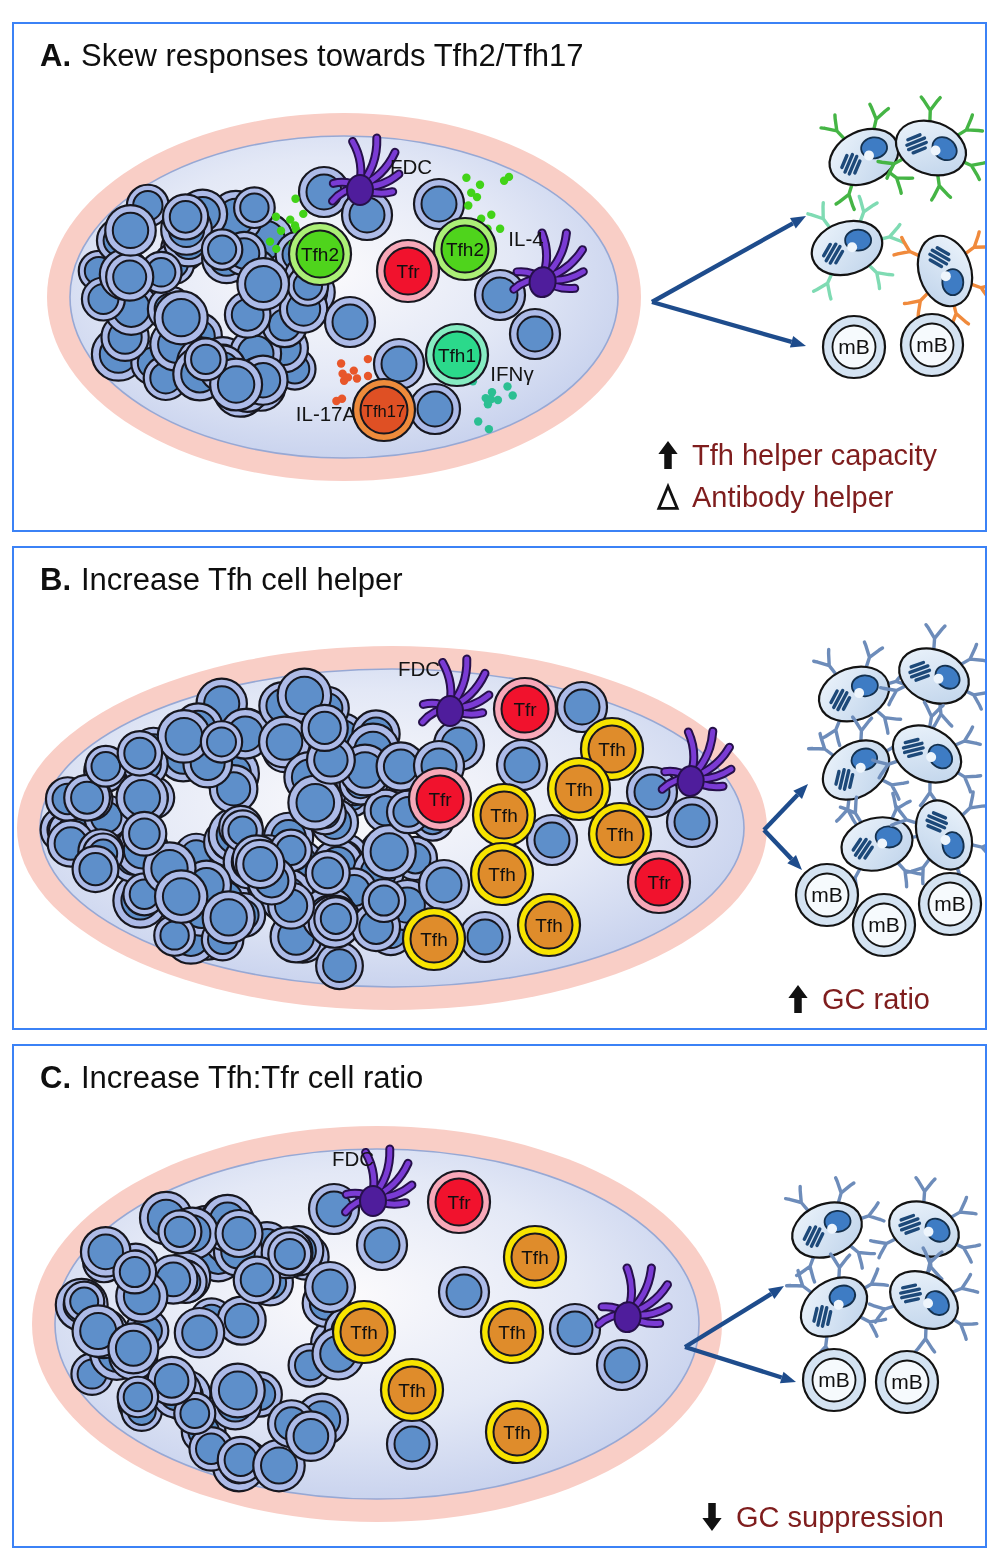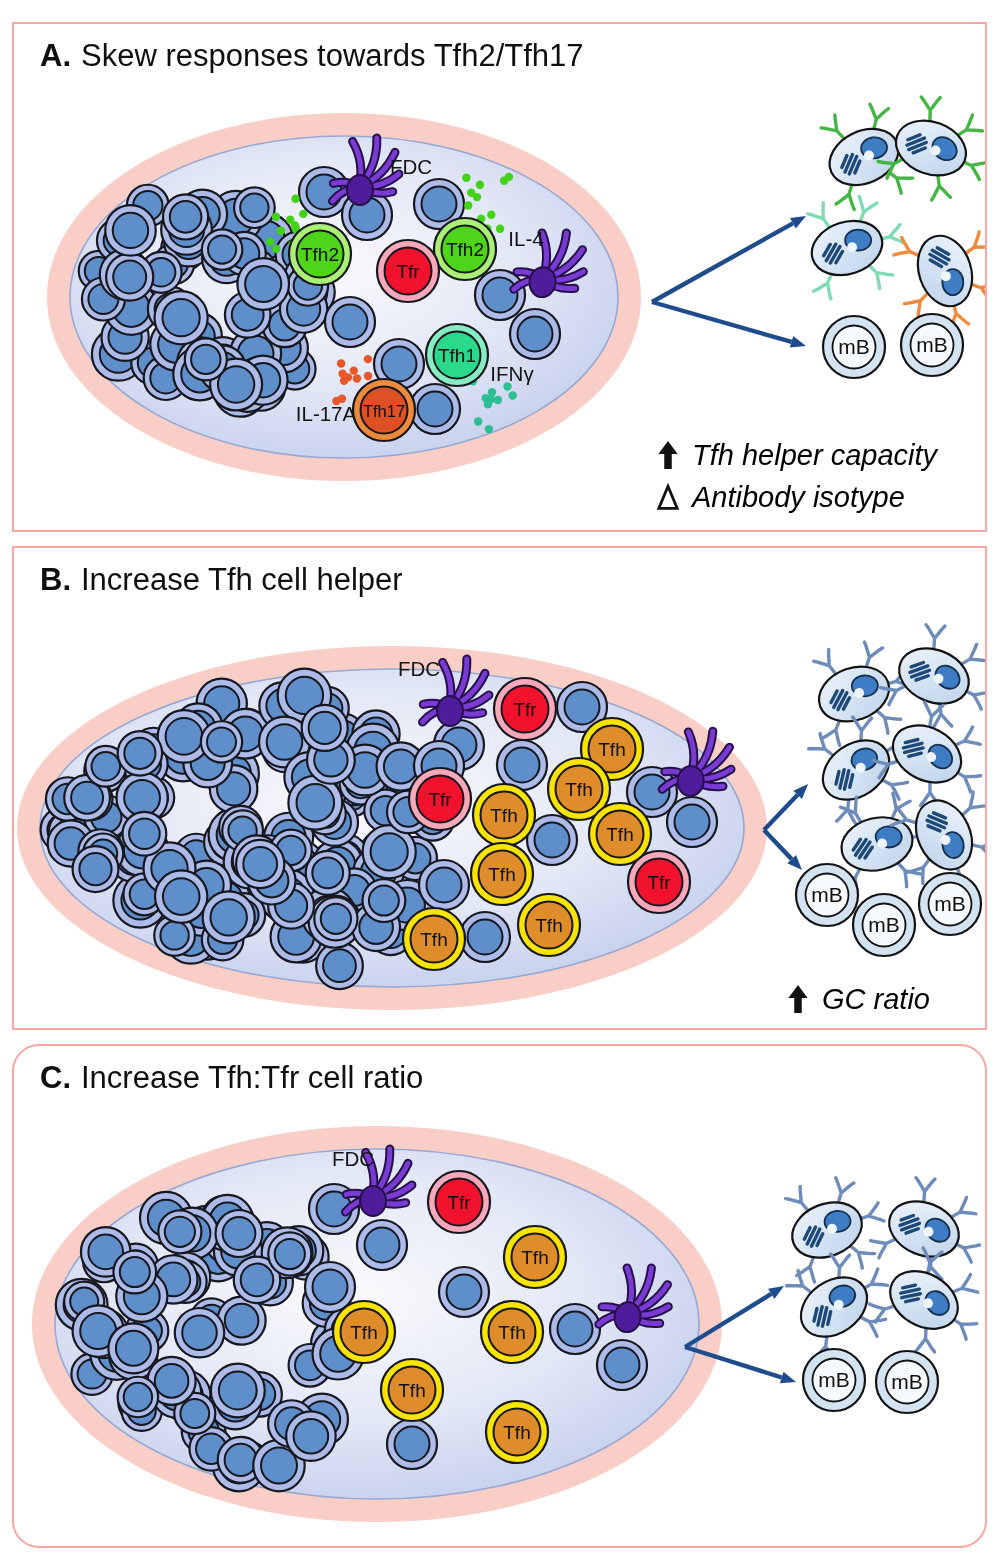--- a/index.html
+++ b/index.html
@@ -1,26 +1,26 @@
 <!DOCTYPE html>
 <html><head>
 <meta charset="utf-8">
 <style>
   html,body{margin:0;padding:0;background:#fff;}
   .page{position:relative;width:1000px;height:1568px;background:#fff;overflow:hidden;
         font-family:"Liberation Sans",sans-serif;}
-  .panel{position:absolute;left:12px;width:971px;border:2px solid #fca5a5;background:#fff;}
+  .panel{position:absolute;left:12px;width:971px;border:2px solid #3b82f6;background:#fff;}
   #panelA{top:22px;height:506px;}
   #panelB{top:546px;height:480px;}
-  #panelC{top:1044px;height:500px;border-radius:27px;}
+  #panelC{top:1044px;height:500px;}
   .panel svg.scene{position:absolute;left:0;top:0;width:100%;height:100%;}
   .title{position:absolute;left:26px;top:14px;font-size:31px;color:#0f0f0f;z-index:3;white-space:nowrap;}
   .title .tp{font-weight:bold;margin-right:10px;}
   .annot{position:absolute;z-index:3;}
-  .annot-line{display:flex;align-items:center;gap:12px;height:42px;font-size:29px;color:#000000;white-space:nowrap;font-style:italic;}
+  .annot-line{display:flex;align-items:center;gap:12px;height:42px;font-size:29px;color:#7f1d1d;white-space:nowrap;}
   .annot-icon{width:24px;height:30px;flex:0 0 auto;}
   svg text{font-family:"Liberation Sans",sans-serif;}
 </style>
 </head>
 <body>
 
 <div class="page">
 
   <section class="panel" id="panelA">
     <div class="title"><span class="tp">A.</span><span>Skew responses towards Tfh2/Tfh17</span></div>
@@ -546,21 +546,21 @@
         <div class="annot-line">
           <svg viewBox="0 0 20 28" class="annot-icon">
             <polygon points="10,1 19,13 13.5,13 13.5,27 6.5,27 6.5,13 1,13" fill="#111"></polygon>
           </svg>
           <span>Tfh helper capacity</span>
         </div>
         <div class="annot-line">
           <svg viewBox="0 0 20 28" class="annot-icon">
             <polygon points="10,4 18.6,24.6 1.4,24.6" fill="none" stroke="#111" stroke-width="2.6"></polygon>
           </svg>
-          <span>Antibody isotype</span>
+          <span>Antibody helper</span>
         </div>
       </div>
   </section>
 
   <section class="panel" id="panelB">
     <div class="title"><span class="tp">B.</span><span>Increase Tfh cell helper</span></div>
     <svg class="scene" id="svgB" viewBox="0 0 971 480">
         <defs>
           <radialGradient id="gcB" cx="46%" cy="42%" r="64%">
             <stop offset="0%" stop-color="#fbfafc"></stop>
@@ -1878,15 +1878,23 @@
           <circle cx="820" cy="334" r="31" fill="#d4e3f2" stroke="#131313" stroke-width="2.2"></circle>
           <circle cx="820" cy="334" r="21.5" fill="#f6fafd" stroke="#131313" stroke-width="1.8"></circle>
           <text x="820" y="341" text-anchor="middle" font-size="21" fill="#101010">mB</text>
         </g>
         <g>
           <circle cx="893" cy="336" r="31" fill="#d4e3f2" stroke="#131313" stroke-width="2.2"></circle>
           <circle cx="893" cy="336" r="21.5" fill="#f6fafd" stroke="#131313" stroke-width="1.8"></circle>
           <text x="893" y="343" text-anchor="middle" font-size="21" fill="#101010">mB</text>
         </g>
       </svg>
+    <div class="annot" id="annotC" style="left: 686px; top: 450px;">
+        <div class="annot-line">
+          <svg viewBox="0 0 20 28" class="annot-icon">
+            <polygon points="10,27 1,15 6.5,15 6.5,1 13.5,1 13.5,15 19,15" fill="#111"></polygon>
+          </svg>
+          <span>GC suppression</span>
+        </div>
+      </div>
   </section>
 
 </div>
 
 </body></html>

